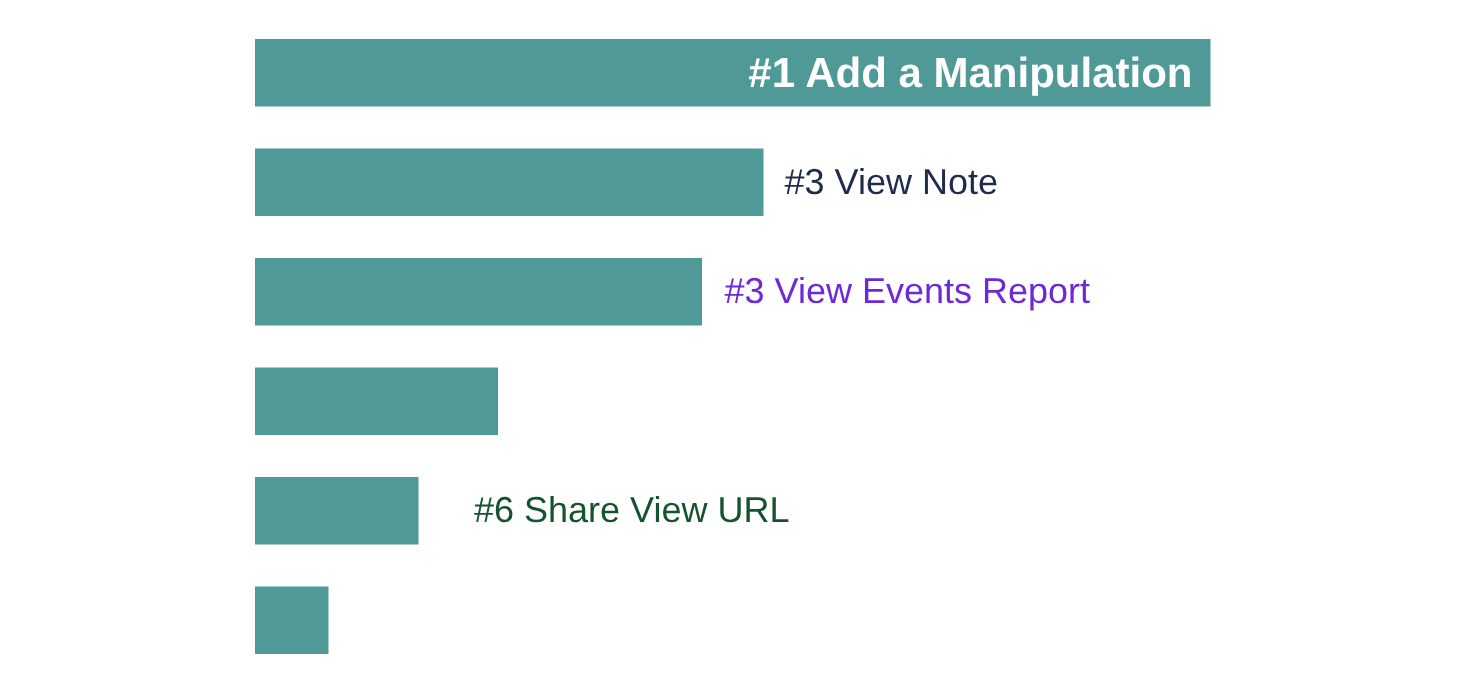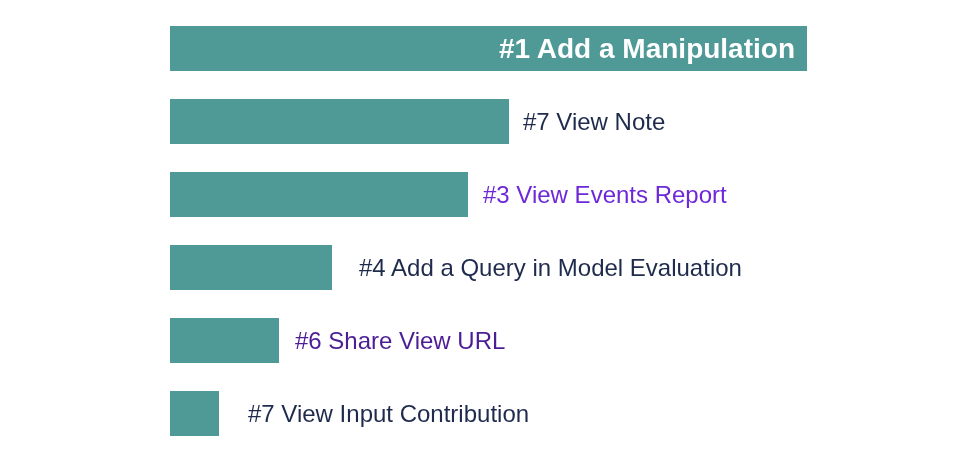--- a/index.html
+++ b/index.html
@@ -54,37 +54,35 @@
 <div class="chart">
 
   <div class="row">
     <div class="bar inside-label" style="width: 637px; background: rgb(79, 154, 151);">
       <span class="label-inside" style="color: rgb(255, 255, 255);">#1 Add a Manipulation</span>
     </div>
   </div>
 
   <div class="row">
     <div class="bar" style="width: 339px; background: rgb(79, 154, 151);"></div>
-    <span class="label" style="margin-left: 14px; color: rgb(31, 43, 77);">#7 View Note</span>
+    <span class="label" style="margin-left: 14px; color: rgb(31, 43, 77);">#3 View Note</span>
   </div>
 
   <div class="row">
     <div class="bar" style="width: 298px; background: rgb(79, 154, 151);"></div>
     <span class="label" style="margin-left: 15px; color: #6d28d9;">#3 View Events Report</span>
   </div>
 
   <div class="row">
     <div class="bar" style="width: 162px; background: rgb(79, 154, 151);"></div>
-    <span class="label" style="margin-left: 27px; color: rgb(31, 43, 77);">#4 Add a Query in Model Evaluation</span>
   </div>
 
 
   <div class="row">
     <div class="bar" style="width: 109px; background: rgb(79, 154, 151);"></div>
-    <span class="label" style="margin-left: 16px; color: #4c1d95;">#6 Share View URL</span>
+    <span class="label" style="margin-left: 37px; color: #14532d;">#6 Share View URL</span>
   </div>
 
   <div class="row">
     <div class="bar" style="width: 49px; background: rgb(79, 154, 151);"></div>
-    <span class="label" style="margin-left: 29px; color: rgb(31, 43, 77);">#7 View Input Contribution</span>
   </div>
 
 </div>
 
 </body></html>

